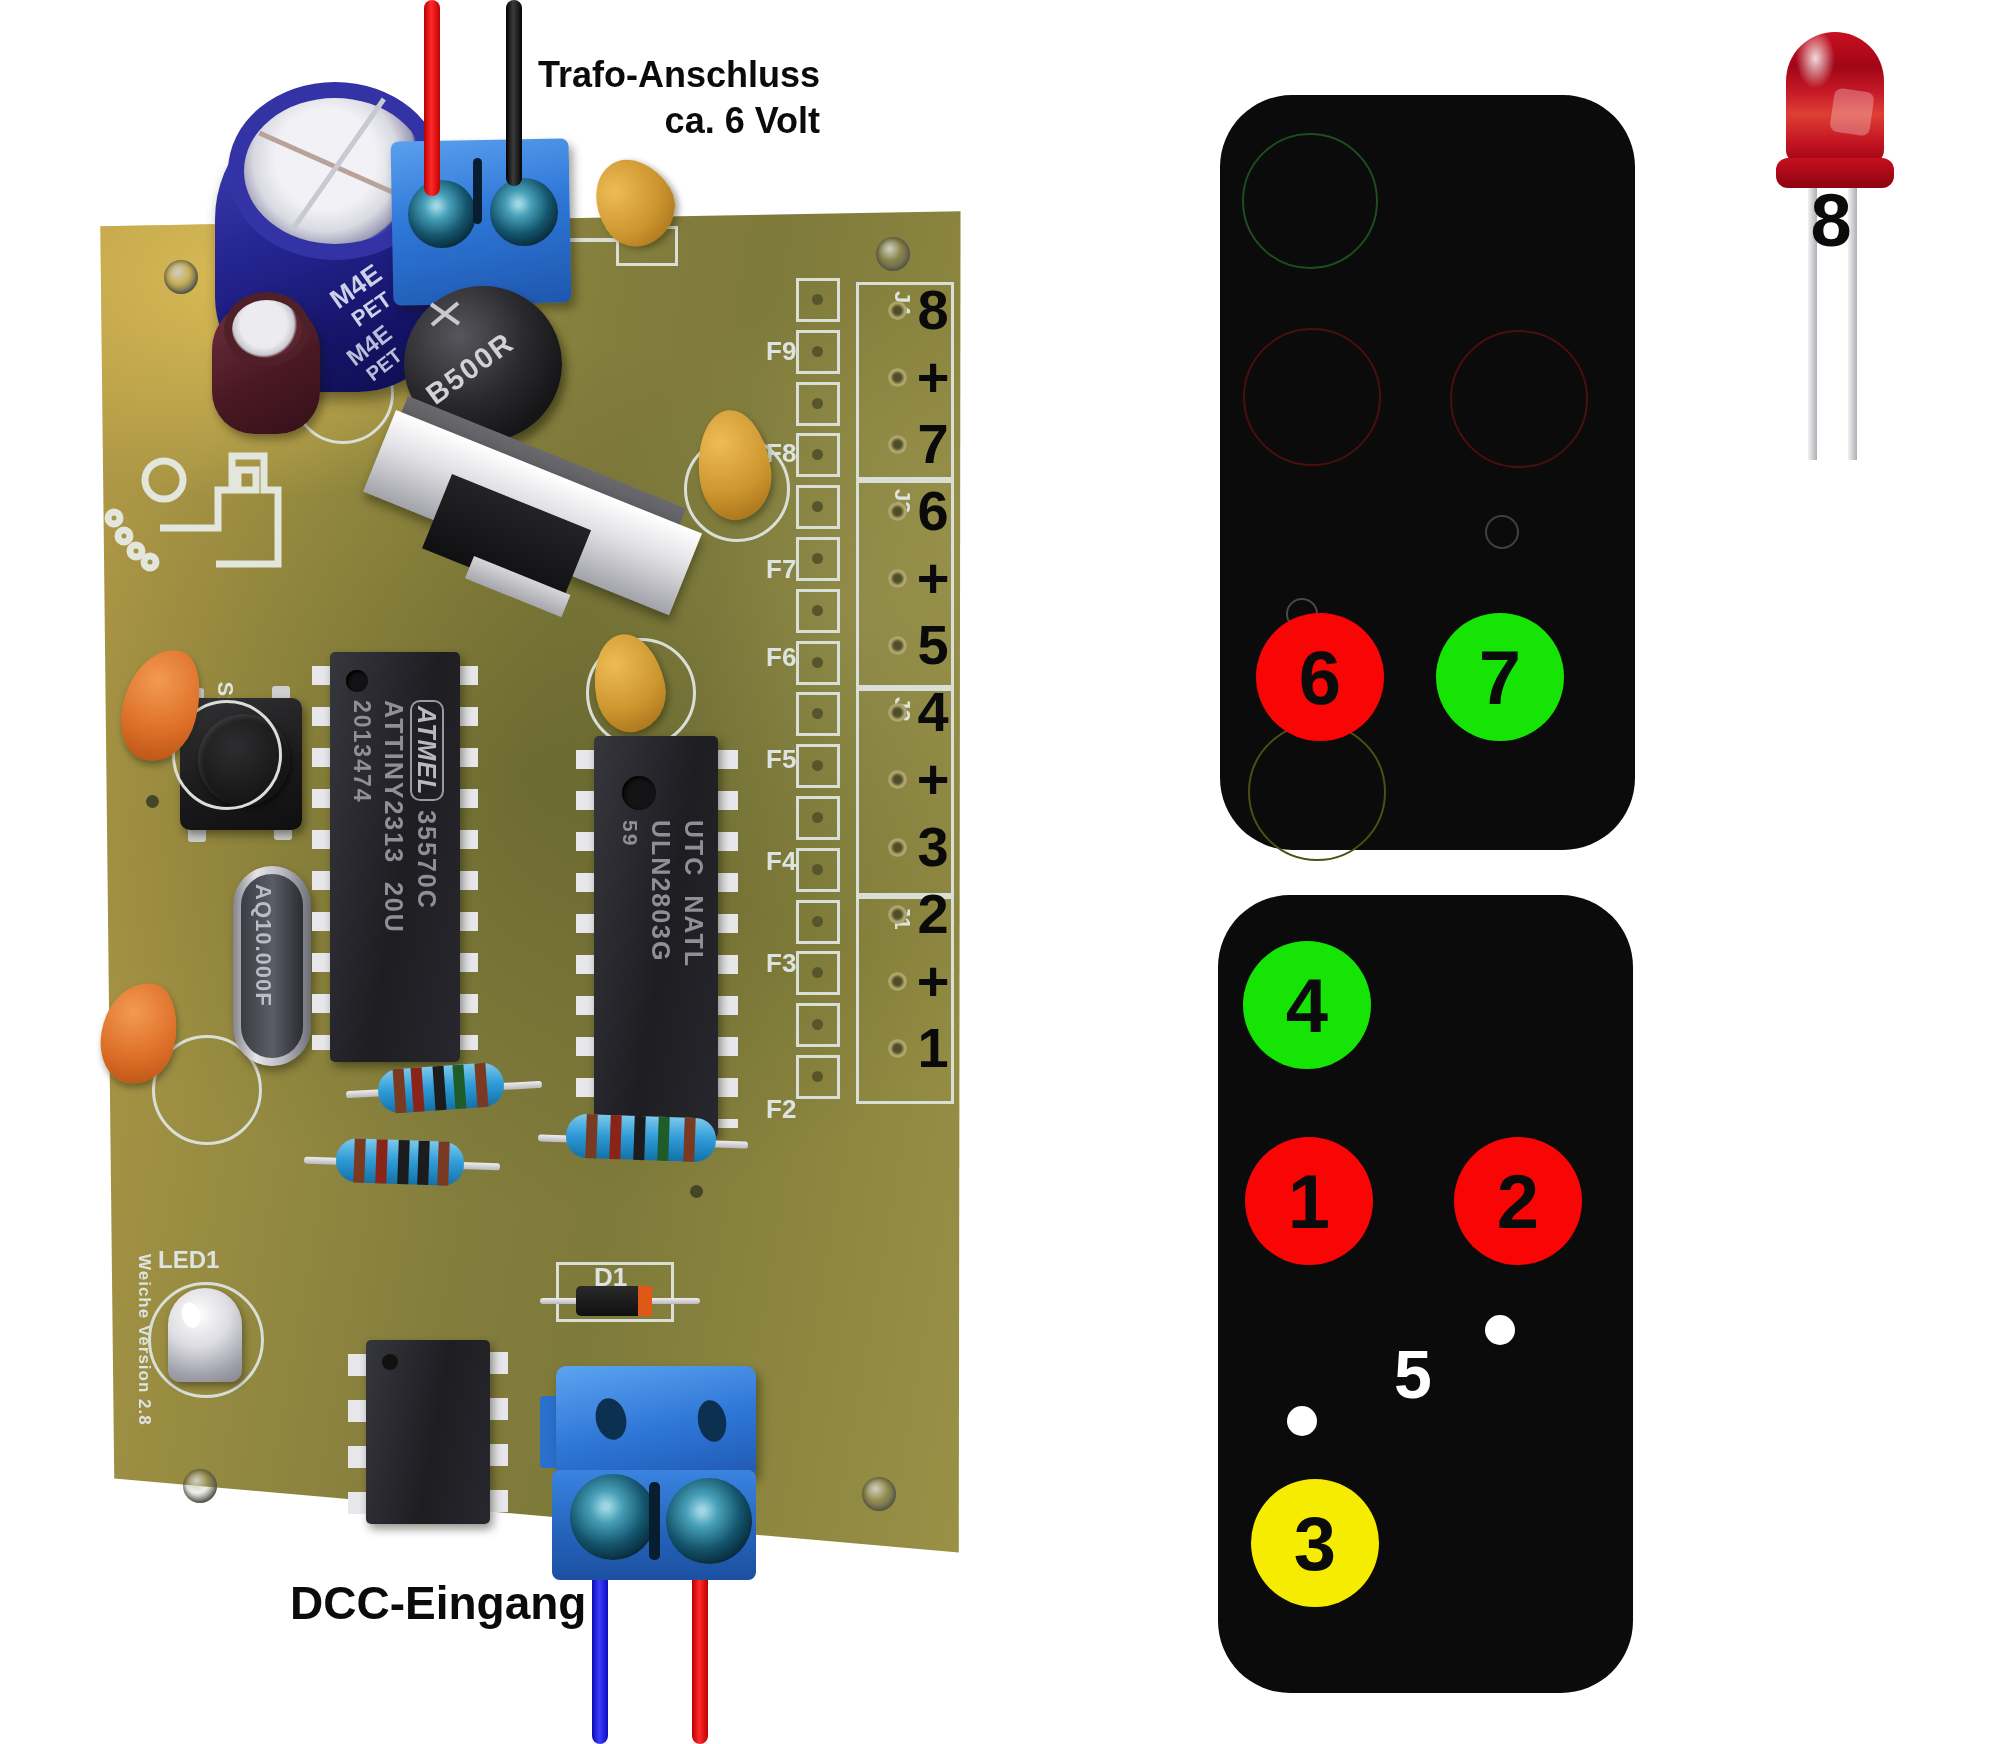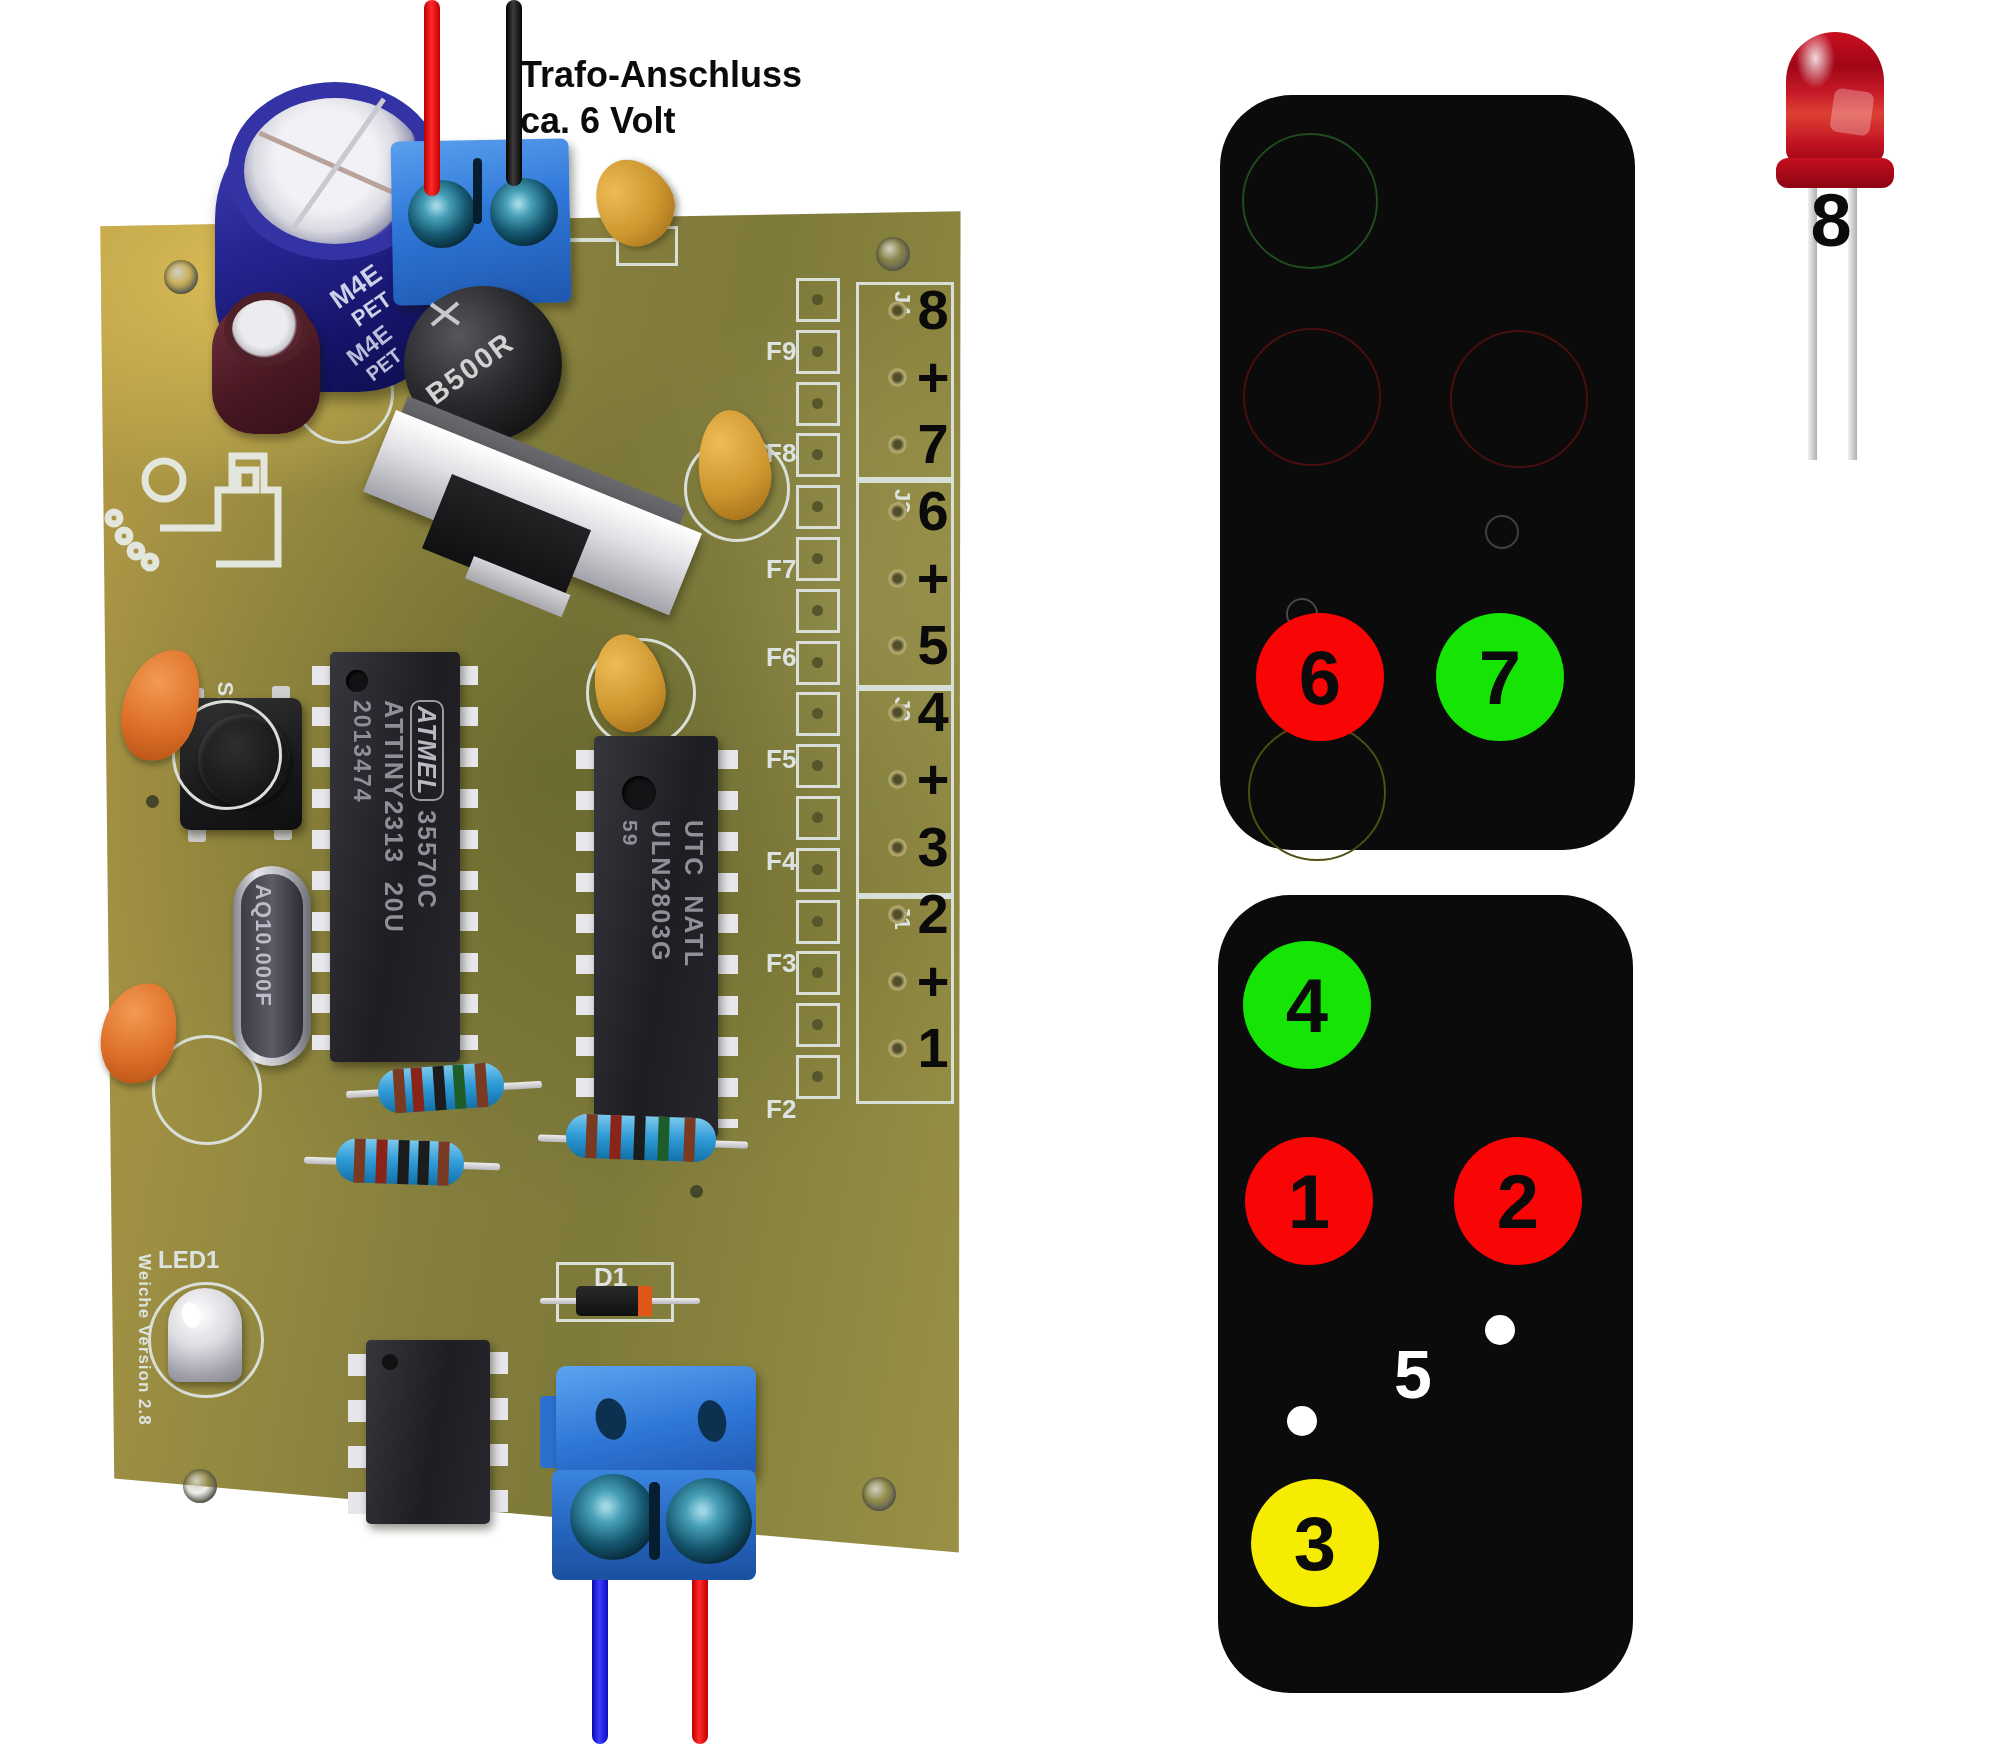--- a/index.html
+++ b/index.html
@@ -309,24 +309,25 @@
   <div class="abs" style="left:556px;top:1366px;width:200px;height:112px;border-radius:10px;
        background:linear-gradient(168deg,#5ca4f0 0%,#2e76d6 55%,#2058b2 100%);box-shadow:4px 6px 10px rgba(20,20,5,.4);"></div>
   <div class="abs" style="left:596px;top:1398px;width:30px;height:42px;border-radius:50%;background:#0c3050;transform:rotate(-14deg);"></div>
   <div class="abs" style="left:698px;top:1400px;width:28px;height:42px;border-radius:50%;background:#0c3050;transform:rotate(-10deg);"></div>
   <div class="abs" style="left:552px;top:1470px;width:204px;height:110px;border-radius:8px;
        background:linear-gradient(180deg,#3a84e0,#2462ba 60%,#1c50a0);"></div>
   <div class="screwwell" style="left:570px;top:1474px;width:86px;height:86px;"></div>
   <div class="screwwell" style="left:666px;top:1478px;width:86px;height:86px;"></div>
   <div class="slot" style="left:649px;top:1482px;width:11px;height:78px;"></div>
 
-  <div class="anno" style="left:520px;top:52px;width:300px;text-align:left;font-size:36px;line-height:46px;">
+  <div class="anno" style="left:520px;top:52px;width:300px;text-align:right;font-size:36px;line-height:46px;">
     <div>Trafo-Anschluss</div>
     <div>ca. 6 Volt</div>
   </div>
+  <div class="anno" style="left:290px;top:1576px;font-size:46px;">DCC-Eingang</div>
 
   <div class="panel" style="left:1220px;top:95px;height:755px;">
     <div class="faint" style="left:22px;top:38px;width:132px;height:132px;border:2px solid #1e4d1e;"></div>
     <div class="faint" style="left:23px;top:233px;width:134px;height:134px;border:2px solid #4a0f0f;"></div>
     <div class="faint" style="left:230px;top:235px;width:134px;height:134px;border:2px solid #4a0f0f;"></div>
     <div class="faint" style="left:265px;top:420px;width:30px;height:30px;border:2px solid #3f3f3f;"></div>
     <div class="faint" style="left:66px;top:503px;width:28px;height:28px;border:2px solid #4a4a4a;"></div>
     <div class="faint" style="left:28px;top:628px;width:134px;height:134px;border:2px solid #4f4f14;"></div>
     <div class="light red" style="left:36px;top:518px;width:128px;height:128px;">
       <span>6</span>

